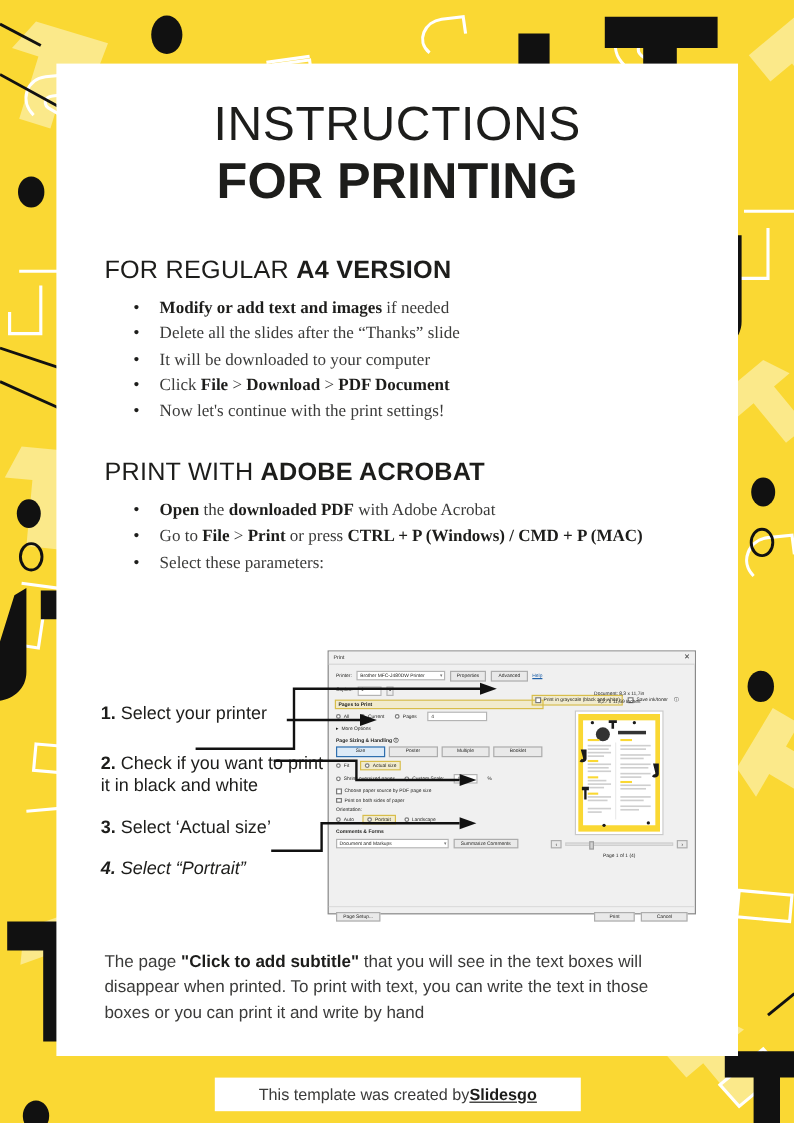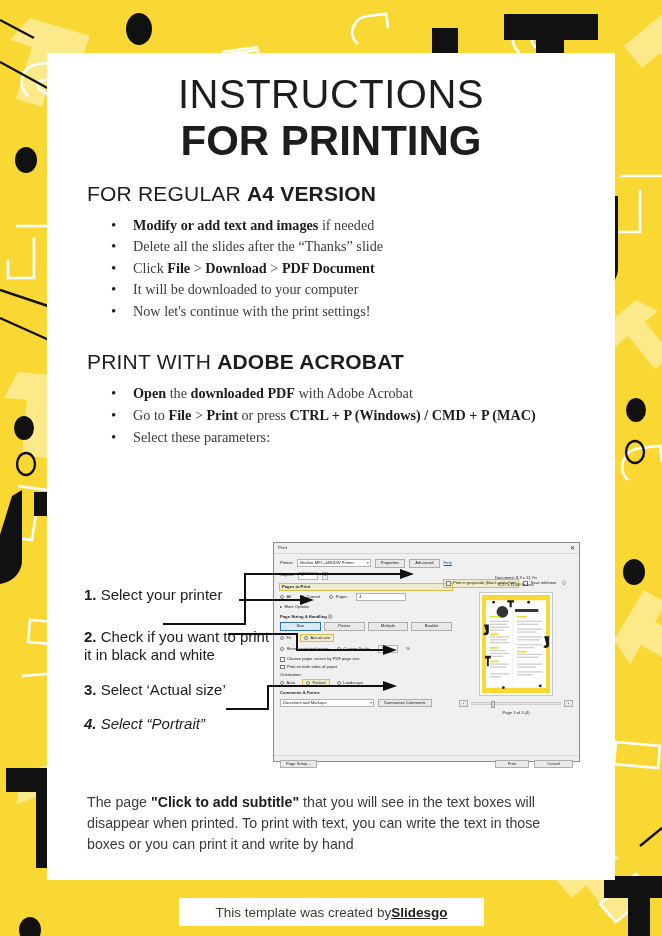--- a/index.html
+++ b/index.html
@@ -13,21 +13,21 @@
   
   #bg { position:absolute; inset:0; z-index:0; }
 
   
   .card {
     position:absolute;
     left:47px; top:53px; width:568px; height:827px;
     background:#ffffff;
     z-index:2;
   }
-  .inner { padding: 20px 40px 0 40px; }
+  .inner { padding: 30px 40px 0 40px; }
 
   h1.title-thin {
     font-family:"Liberation Sans", sans-serif;
     font-weight:300;
     font-size:40px;
     letter-spacing:0.5px;
     text-align:center;
     color:#1d1d1b;
     line-height:1.08;
   }
@@ -46,21 +46,21 @@
     line-height:1.45;
     color:#3b3b3a;
     margin-top:26px;
   }
   p.para b { color:#1d1d1b; font-weight:bold; }
 
   h2.section {
     font-size:21px;
     font-weight:300;
     color:#1d1d1b;
-    margin-top:18px;
+    margin-top:40px;
     letter-spacing:0.2px;
   }
   h2.section b { font-weight:bold; }
 
   ul.bullets { list-style:none; margin-top:9px; padding-left:24px; }
   ul.bullets li {
     font-size:14.2px;
     line-height:1.52;
     color:#3b3b3a;
     position:relative;
@@ -234,22 +234,22 @@
     <h1 class="title-thin">INSTRUCTIONS</h1>
     <h1 class="title-bold">FOR PRINTING</h1>
 
 
     <h2 class="section">
       <span>FOR REGULAR </span><b>A4 VERSION</b>
     </h2>
     <ul class="bullets">
       <li><b>Modify or add text and images</b><span> if needed</span></li>
       <li><span>Delete all the slides after the “Thanks” slide</span></li>
+      <li><span>It will be downloaded to your computer</span></li>
       <li><span>Click </span><b>File</b><span> &gt; </span><b>Download</b><span> &gt; </span><b>PDF Document</b></li>
-      <li><span>It will be downloaded to your computer</span></li>
       <li><span>Now let's continue with the print settings!</span></li>
     </ul>
 
     <h2 class="section" style="margin-top:28px;">
       <span>PRINT WITH </span><b>ADOBE ACROBAT</b>
     </h2>
     <ul class="bullets">
       <li><b>Open</b><span> the </span><b>downloaded PDF</b><span> with Adobe Acrobat</span></li>
       <li><span>Go to </span><b>File</b><span> &gt; </span><b>Print</b><span> or press </span><b>CTRL + P (Windows) / CMD + P (MAC)</b></li>
       <li><span>Select these parameters:</span></li>

